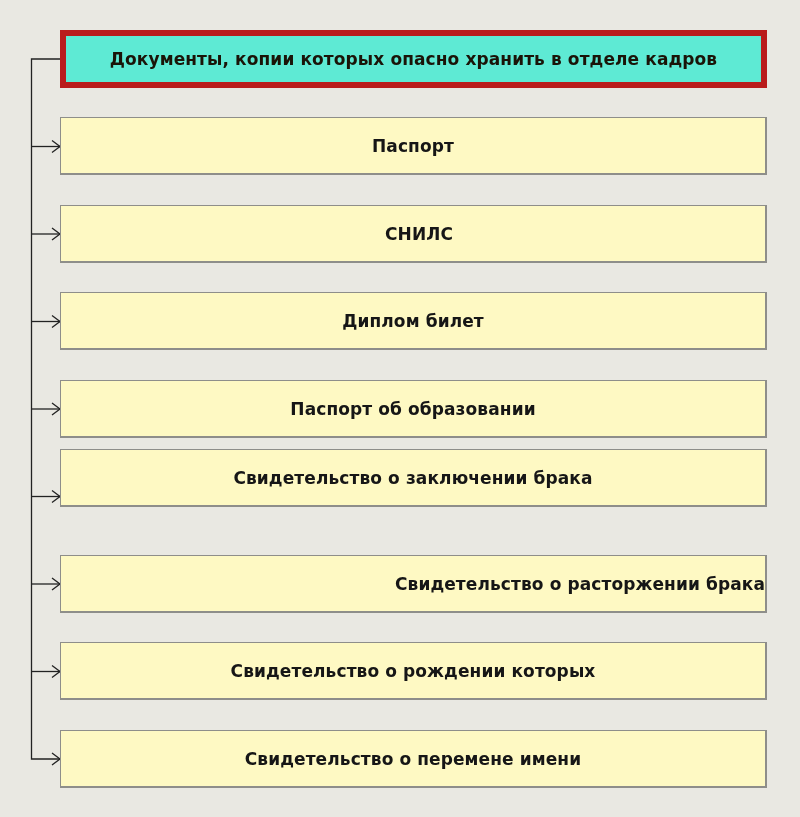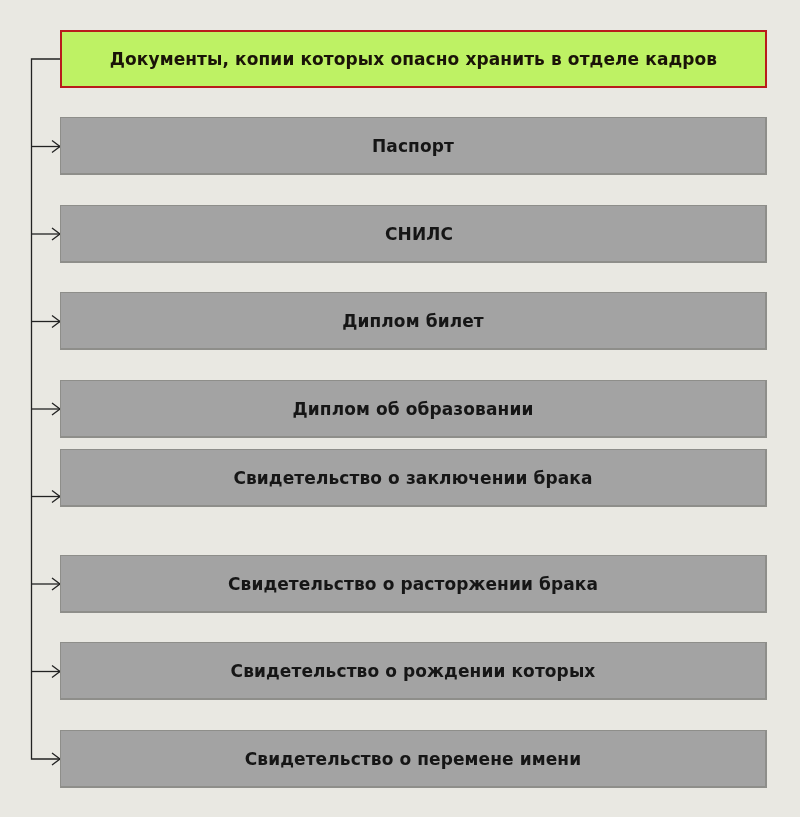--- a/index.html
+++ b/index.html
@@ -21,26 +21,26 @@
       width: 707px;
       height: 58px;
       box-sizing: border-box;
       display: flex; align-items: center; justify-content: center;
       font-weight: bold;
       font-size: 17px;
       color: #161616;
       letter-spacing: 0.1px;
     }
     .box.header {
-      background: #bef264;
-      border: 2px solid #b91c1c;
+      background: #5eead4;
+      border: 6px solid #b91c1c;
       color: #1a1408;
     }
     .box.item {
-      background: #a3a3a3;
+      background: #fef9c3;
       border: 1px solid #8e8e8a;
       border-bottom-width: 2px;
       border-right-width: 2px;
     }
   </style>
 </head>
 <body>
 
 <svg class="connector" width="800" height="817" viewBox="0 0 800 817">
   <g stroke="#222" stroke-width="1.3" fill="none">
@@ -73,26 +73,26 @@
 <div class="box item" style="top:117px;">
   <span>Паспорт</span>
 </div>
 <div class="box item" style="top:205px;padding-left:12px;">
   <span>СНИЛС</span>
 </div>
 <div class="box item" style="top:292px;">
   <span>Диплом билет</span>
 </div>
 <div class="box item" style="top:380px;">
-  <span>Диплом об образовании</span>
+  <span>Паспорт об образовании</span>
 </div>
 <div class="box item" style="top:449px;">
   <span>Свидетельство о заключении брака</span>
 </div>
-<div class="box item" style="top:555px;">
+<div class="box item" style="top:555px;justify-content:flex-end;">
   <span>Свидетельство о расторжении брака</span>
 </div>
 <div class="box item" style="top:642px;">
   <span>Свидетельство о рождении которых</span>
 </div>
 <div class="box item" style="top:730px;">
   <span>Свидетельство о перемене имени</span>
 </div>
 
 </body></html>

